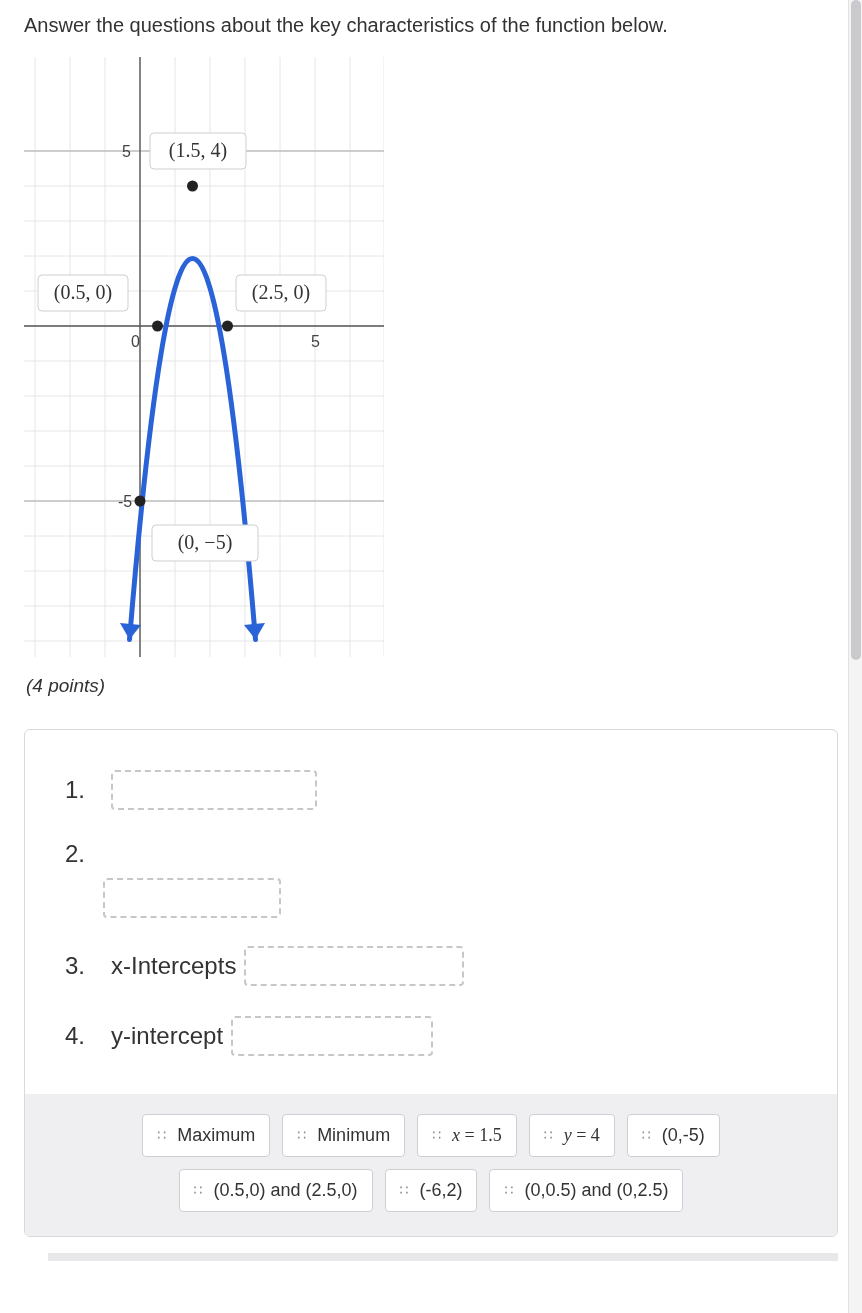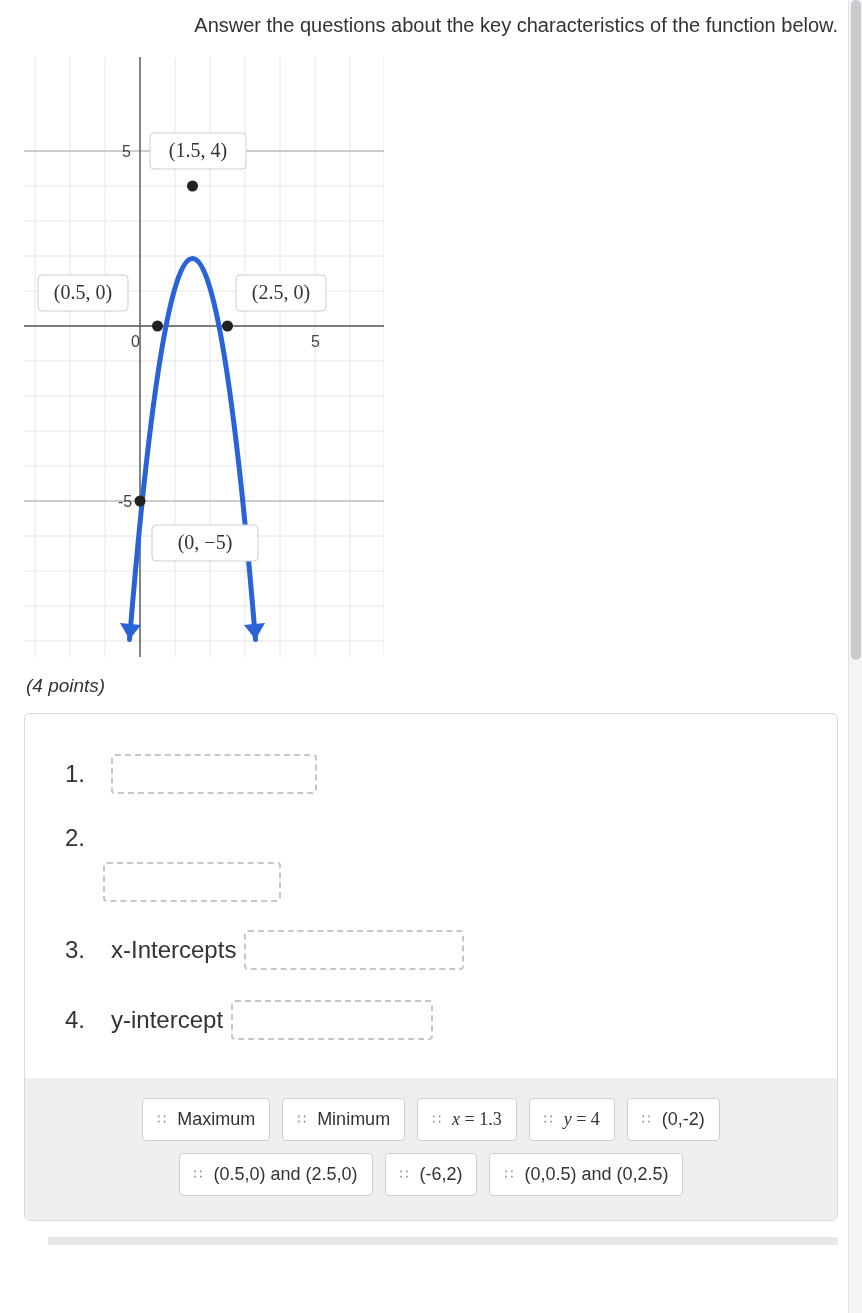--- a/index.html
+++ b/index.html
@@ -9,30 +9,29 @@
     width: 862px;
     color: #333;
   }
   .page {
     padding: 14px 24px 20px 24px;
   }
   .prompt {
     font-size: 20px;
     color: #333;
     margin-bottom: 20px;
-    text-align: right;
   }
   .graph-wrap {
     margin-bottom: 14px;
   }
   .points-label {
     font-style: italic;
     font-size: 19px;
     color: #333;
-    margin: 10px 0 16px 2px;
+    margin: 10px 0 32px 2px;
   }
 
   .answer-card {
     border: 1px solid #d9d9db;
     border-radius: 6px;
     background: #fff;
     overflow: hidden;
   }
   .answer-top {
     padding: 40px 40px 38px 40px;
@@ -236,32 +235,32 @@
         <span class="grip">∷</span>
         <span>Maximum</span>
       </div>
       <div class="tile">
         <span class="grip">∷</span>
         <span>Minimum</span>
       </div>
       <div class="tile">
         <span class="grip">∷</span>
         <span>
-          <span class="math-it">x</span><span class="serif"> = </span><span class="serif">1.3</span>
+          <span class="math-it">x</span><span class="serif"> = </span><span class="serif">1.5</span>
         </span>
       </div>
       <div class="tile">
         <span class="grip">∷</span>
         <span>
           <span class="math-it">y</span><span class="serif"> = 4</span>
         </span>
       </div>
       <div class="tile">
         <span class="grip">∷</span>
-        <span>(0,-2)</span>
+        <span>(0,-5)</span>
       </div>
       <div class="tile">
         <span class="grip">∷</span>
         <span>(0.5,0) and (2.5,0)</span>
       </div>
       <div class="tile">
         <span class="grip">∷</span>
         <span>(-6,2)</span>
       </div>
       <div class="tile">

